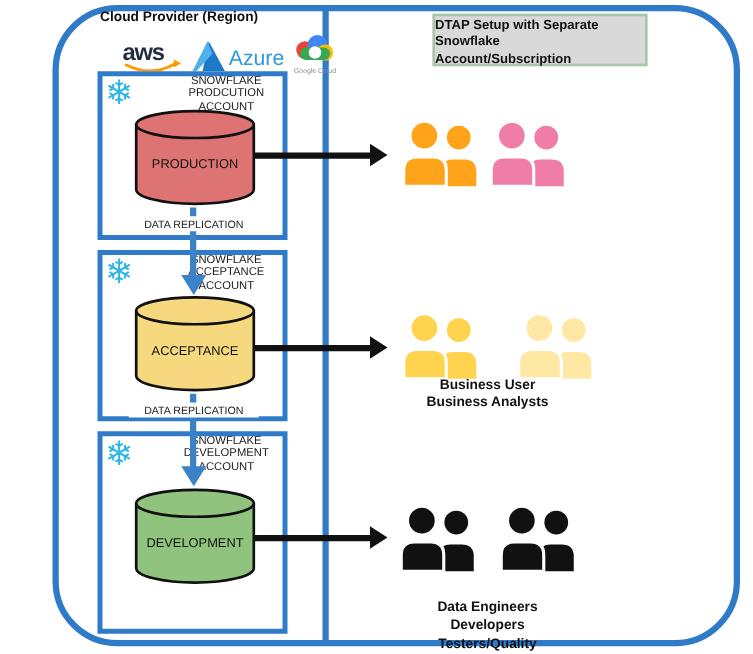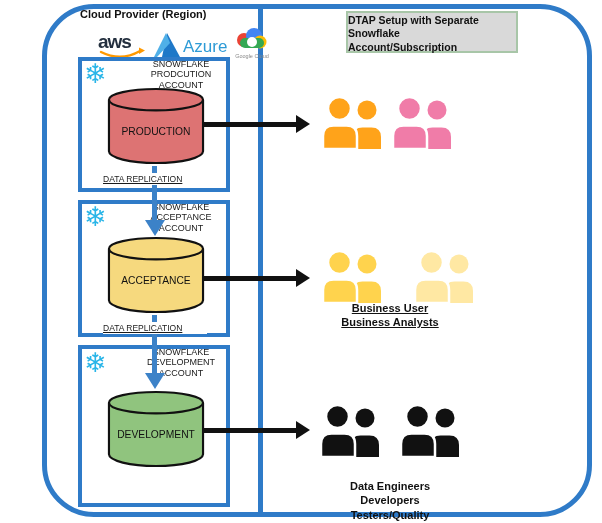--- a/index.html
+++ b/index.html
@@ -23,22 +23,22 @@
   .snowflake { position:absolute; left:84px; font-size:27px; line-height:1; color:#29B5E8; z-index:2; }
   .sf-0 { top:61px; } .sf-1 { top:204px; } .sf-2 { top:350px; }
 
   .account-label { position:absolute; left:134px; width:94px; text-align:center;
     font-size:9px; line-height:1.14; color:#1a1a1a; white-space:pre-line; z-index:2; }
   .al-0 { top:59px; } .al-1 { top:202px; } .al-2 { top:347px; }
 
   .cylinder { position:absolute; left:107px; width:98px; height:78px; z-index:3; }
   .cy-0 { top:87px; } .cy-1 { top:236px; } .cy-2 { top:390px; }
 
-  .repl-label { position:absolute; left:103px; width:104px; text-align:left; font-size:8.5px;
-    color:#1a1a1a; background:#fff; z-index:6; padding:1px 0;text-decoration:underline; }
+  .repl-label { position:absolute; left:103px; width:104px; text-align:center; font-size:8.5px;
+    color:#1a1a1a; background:#fff; z-index:6; padding:1px 0; }
   .rl-0 { top:173px; } .rl-1 { top:322px; }
 
   .vline { position:absolute; left:152px; width:5px; background:#3C82C8; z-index:5; }
   .vl-0 { top:166px; height:55px; }
   .vl-1 { top:315px; height:59px; }
   .vhead { position:absolute; width:0; height:0; z-index:5;
     border-left:10px solid transparent; border-right:10px solid transparent; border-top:16px solid #3C82C8; }
   .vh-0 { left:144.5px; top:220px; }
   .vh-1 { left:144.5px; top:373px; }
 
@@ -52,21 +52,21 @@
     background:#D9D9D9; border:2px solid #A8C6A8; text-align:left;
     font-size:10.5px; font-weight:bold; line-height:1.28; color:#111; white-space:pre-line; padding-top:1px; }
 
   .pair { position:absolute; width:60px; height:54px; z-index:2; }
   .p00 { left:322px; top:96px; }  .p01 { left:392px; top:96px; }
   .p10 { left:322px; top:250px; } .p11 { left:414px; top:250px; }
   .p20 { left:320px; top:404px; } .p21 { left:400px; top:404px; }
 
   .ug-label { position:absolute; left:305px; width:170px; text-align:center;
     font-size:11px; font-weight:bold; line-height:1.3; color:#111; white-space:pre-line; z-index:2; }
-  .ul-0 { top:154px; } .ul-1 { top:301px;text-decoration:underline; } .ul-2 { top:459px;margin-top:20px; }
+  .ul-0 { top:154px; } .ul-1 { top:301px; } .ul-2 { top:459px;margin-top:20px; }
 </style>
 </head>
 <body>
 
 <div class="stage">
 
   <div class="outer-frame"></div>
   <div class="divider"></div>
 
   <div class="cloud-label">Cloud Provider (Region)</div>

